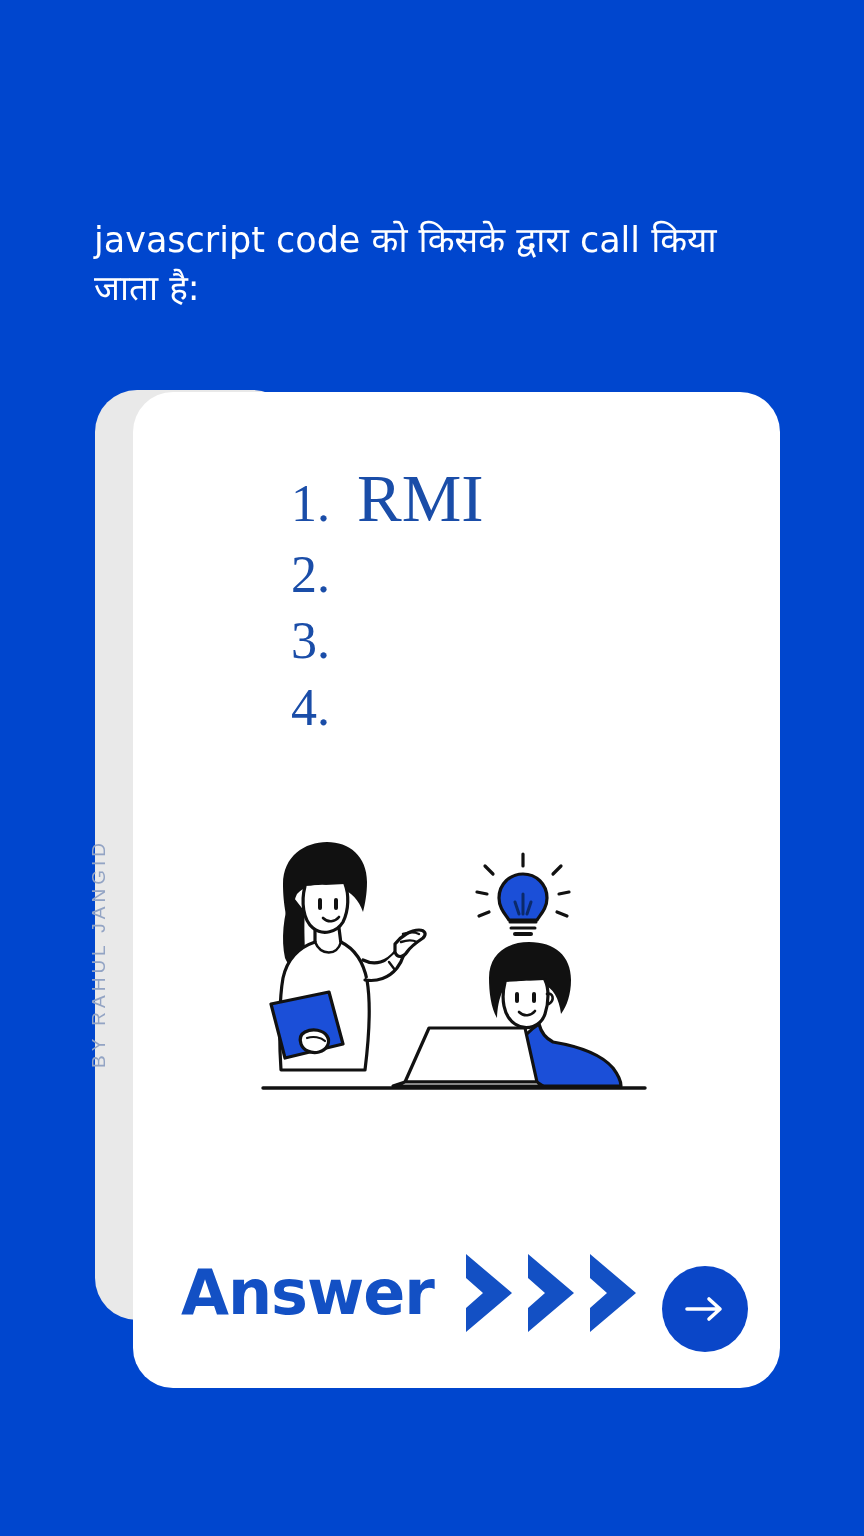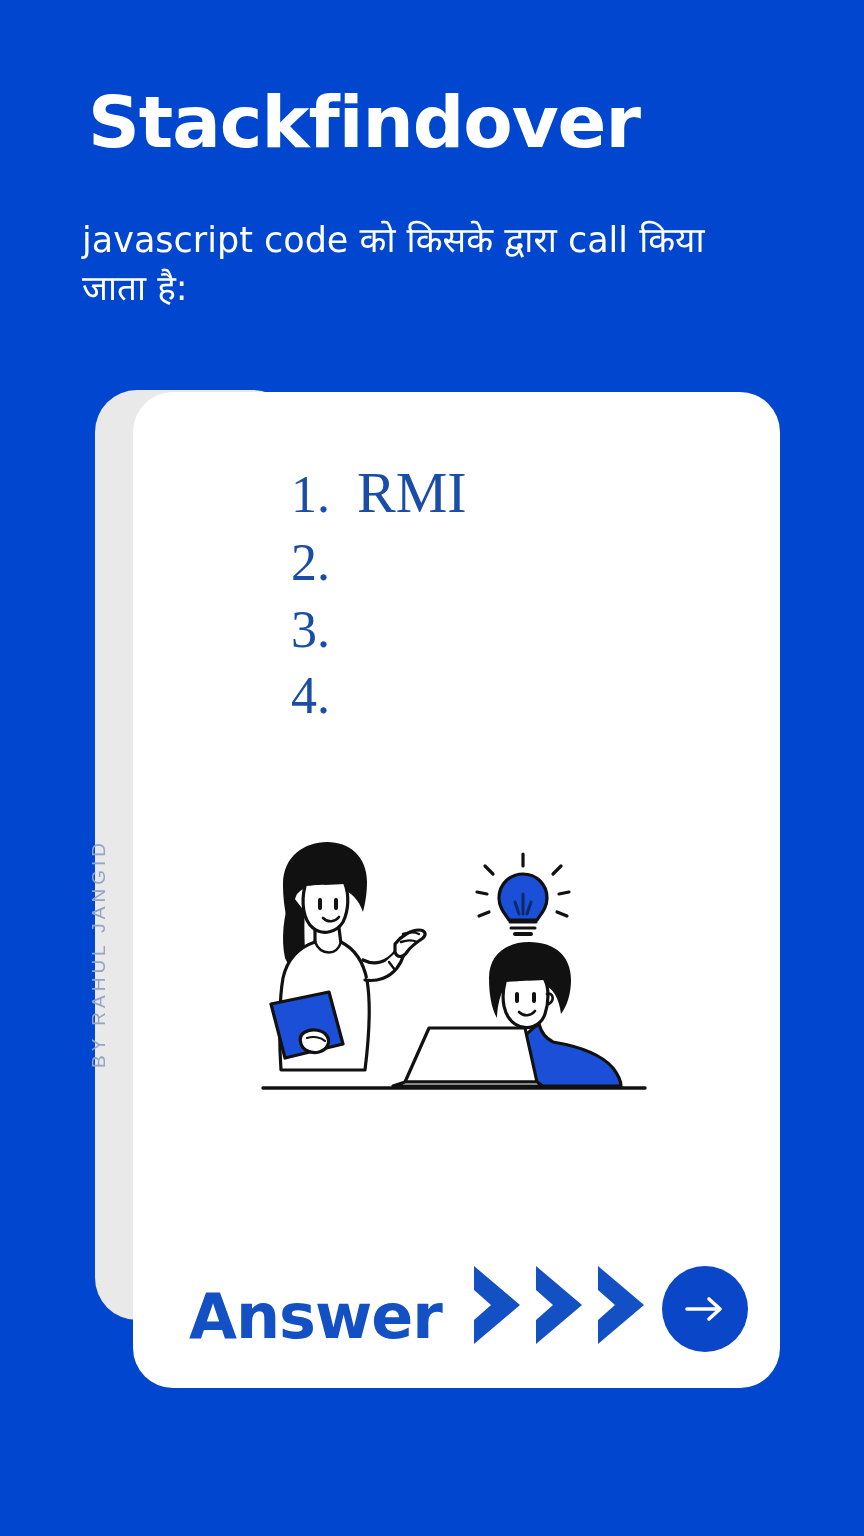--- a/index.html
+++ b/index.html
@@ -30,21 +30,21 @@
     font-weight: bold;
     font-size: 72px;
     letter-spacing: -1px;
     color: #ffffff;
     line-height: 1;
     white-space: nowrap;
   }
 
   .question {
     position: absolute;
-    left: 82px;
+    left: 94px;
     top: 216px;
     width: 680px;
     font-family: "DejaVu Sans", sans-serif;
     font-size: 35px;
     line-height: 1.38;
     color: #ffffff;
     font-weight: 400;
   }
 
   
@@ -99,42 +99,41 @@
     font-size: 58px;
     line-height: 1.28;
     white-space: nowrap;
   }
   .option .num {
     width: 66px;
     flex: 0 0 66px;
     font-size: 52px;
   }
   .option .txt {
-    font-size: 58px;
+    font-size: 67px;
   }
 
   
   .illustration {
     position: absolute;
     left: 120px;
     top: 440px;
     width: 400px;
     height: 270px;
   }
 
   
   .answer-row {
     position: absolute;
     left: 48px;
     bottom: 40px;
     width: 600px;
     height: 110px;
     display: flex;
-    align-items: flex-end;
-    margin-left: 8px;
+    align-items: center;
   }
   .answer-label {
     font-family: "DejaVu Sans", sans-serif;
     font-weight: bold;
     font-size: 62px;
     color: #1350c4;
     letter-spacing: -1px;
     line-height: 1;
   }
   .chevrons {
@@ -157,21 +156,20 @@
     display: flex;
     align-items: center;
     justify-content: center;
   }
 </style>
 </head>
 <body>
 
 <div class="page">
 
-  <div class="brand-title">Stackfindover</div>
 
   <div class="question">javascript code को किसके द्वारा call किया जाता है:</div>
 
   <div class="card-shadow"></div>
 
   <div class="byline">BY  RAHUL  JANGID</div>
 
   <div class="card">
 
     <div class="options">

